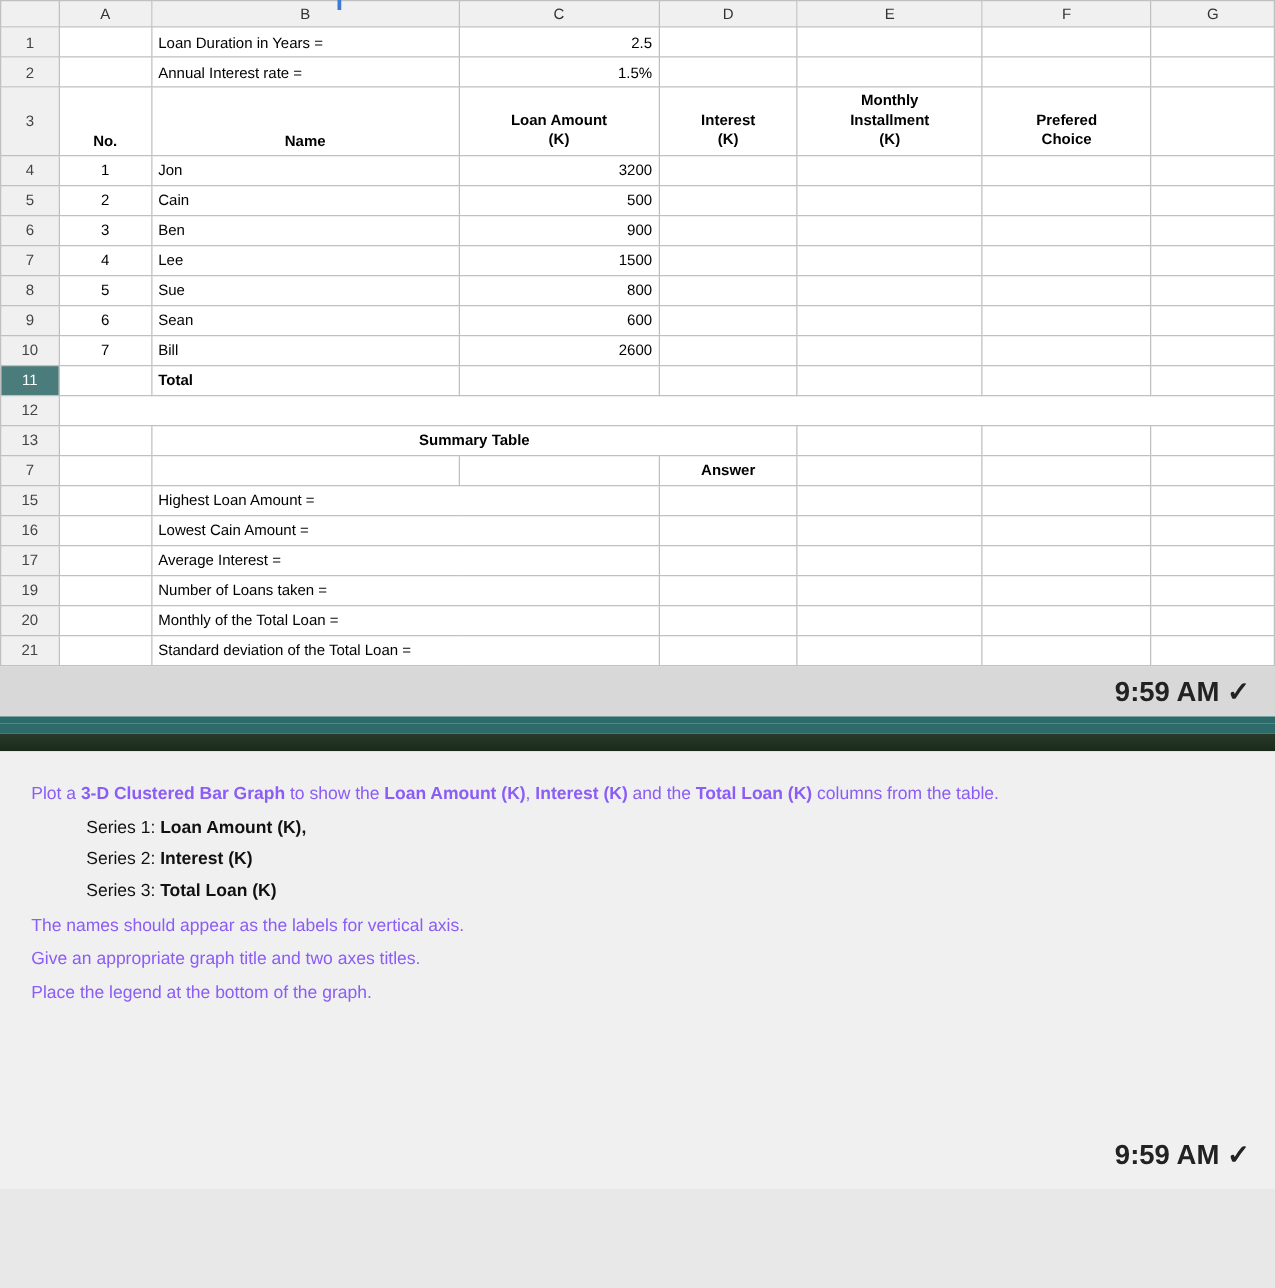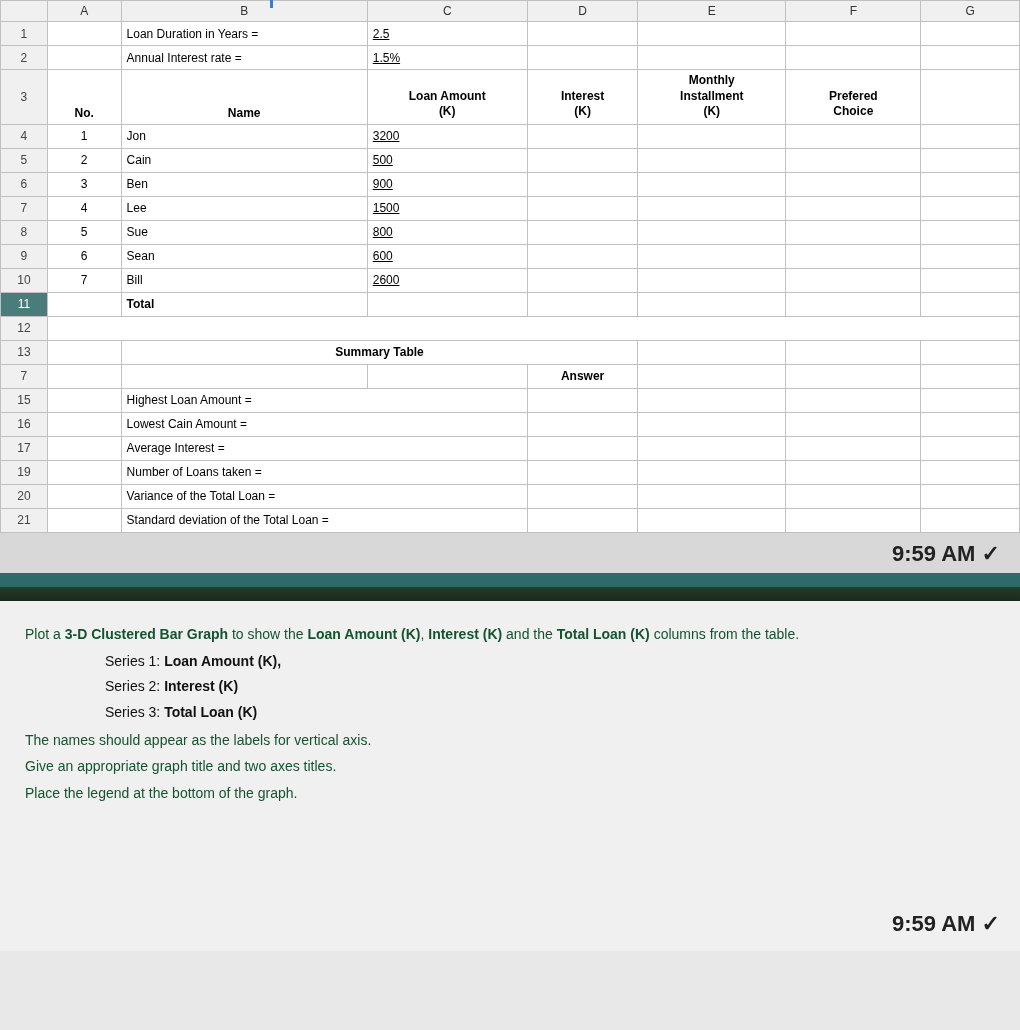--- a/index.html
+++ b/index.html
@@ -61,22 +61,21 @@
       color: #444;
       border: 1px solid #bbb;
       height: 24px;
     }
 
     .data-cell {
       background: #fff;
     }
 
     .number-cell {
-      text-align: left;
-      text-decoration: underline;
+      text-align: right;
     }
 
     .center-cell {
       text-align: center;
     }
 
     .bold-cell {
       font-weight: bold;
     }
 
@@ -89,26 +88,26 @@
     
     .bottom-section {
       background: #f5f5f5;
       padding: 20px 25px 20px 25px;
       position: relative;
     }
 
     .bottom-section p {
       font-size: 14px;
       line-height: 1.6;
-      color: #14532d;
+      color: #8b5cf6;
       margin-bottom: 4px;
     }
 
     .series-list {
-      margin-left: 80px;
+      margin-left: 44px;
       margin-top: 4px;
       margin-bottom: 4px;
     }
 
     .series-item {
       font-size: 14px;
       line-height: 1.8;
       color: #111;
     }
 
@@ -345,21 +344,21 @@
         <td class="data-cell" colspan="2">Number of Loans taken =</td>
         <td class="data-cell answer-cell"></td>
         <td class="data-cell"></td>
         <td class="data-cell"></td>
         <td class="data-cell"></td>
       </tr>
 
       <tr>
         <td class="row-header">20</td>
         <td class="data-cell"></td>
-        <td class="data-cell" colspan="2">Variance of the Total Loan =</td>
+        <td class="data-cell" colspan="2">Monthly of the Total Loan =</td>
         <td class="data-cell answer-cell"></td>
         <td class="data-cell"></td>
         <td class="data-cell"></td>
         <td class="data-cell"></td>
       </tr>
 
       <tr>
         <td class="row-header">21</td>
         <td class="data-cell"></td>
         <td class="data-cell" colspan="2">Standard deviation of the Total Loan =</td>

